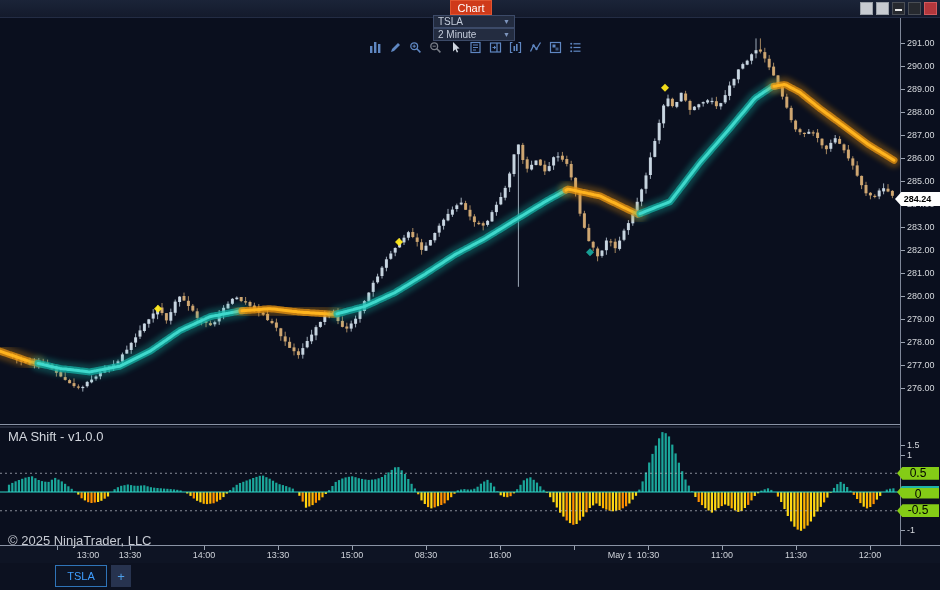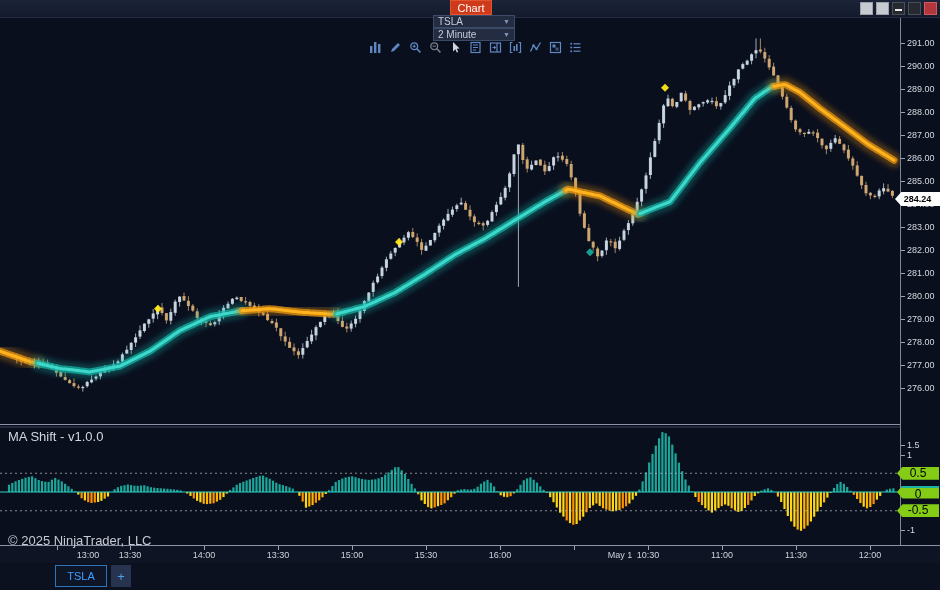--- a/index.html
+++ b/index.html
@@ -901,21 +901,21 @@
       <div class="tlabel" style="left: 57px; margin-left: 31px;">13:00</div>
       <div class="ttick" style="left: 57px;"></div>
       <div class="tlabel" style="left: 130px;">13:30</div>
       <div class="ttick" style="left: 130px;"></div>
       <div class="tlabel" style="left: 204px;">14:00</div>
       <div class="ttick" style="left: 204px;"></div>
       <div class="tlabel" style="left: 278px;">13:30</div>
       <div class="ttick" style="left: 278px;"></div>
       <div class="tlabel" style="left: 352px;">15:00</div>
       <div class="ttick" style="left: 352px;"></div>
-      <div class="tlabel" style="left: 426px;">15:30</div>
+      <div class="tlabel" style="left: 426px;">08:30</div>
       <div class="ttick" style="left: 426px;"></div>
       <div class="tlabel" style="left: 500px;">16:00</div>
       <div class="ttick" style="left: 500px;"></div>
       <div class="tlabel" style="left: 574px; margin-left: 46px;">May 1</div>
       <div class="ttick" style="left: 574px;"></div>
       <div class="tlabel" style="left: 648px;">10:30</div>
       <div class="ttick" style="left: 648px;"></div>
       <div class="tlabel" style="left: 722px;">11:00</div>
       <div class="ttick" style="left: 722px;"></div>
       <div class="tlabel" style="left: 796px;">11:30</div>

